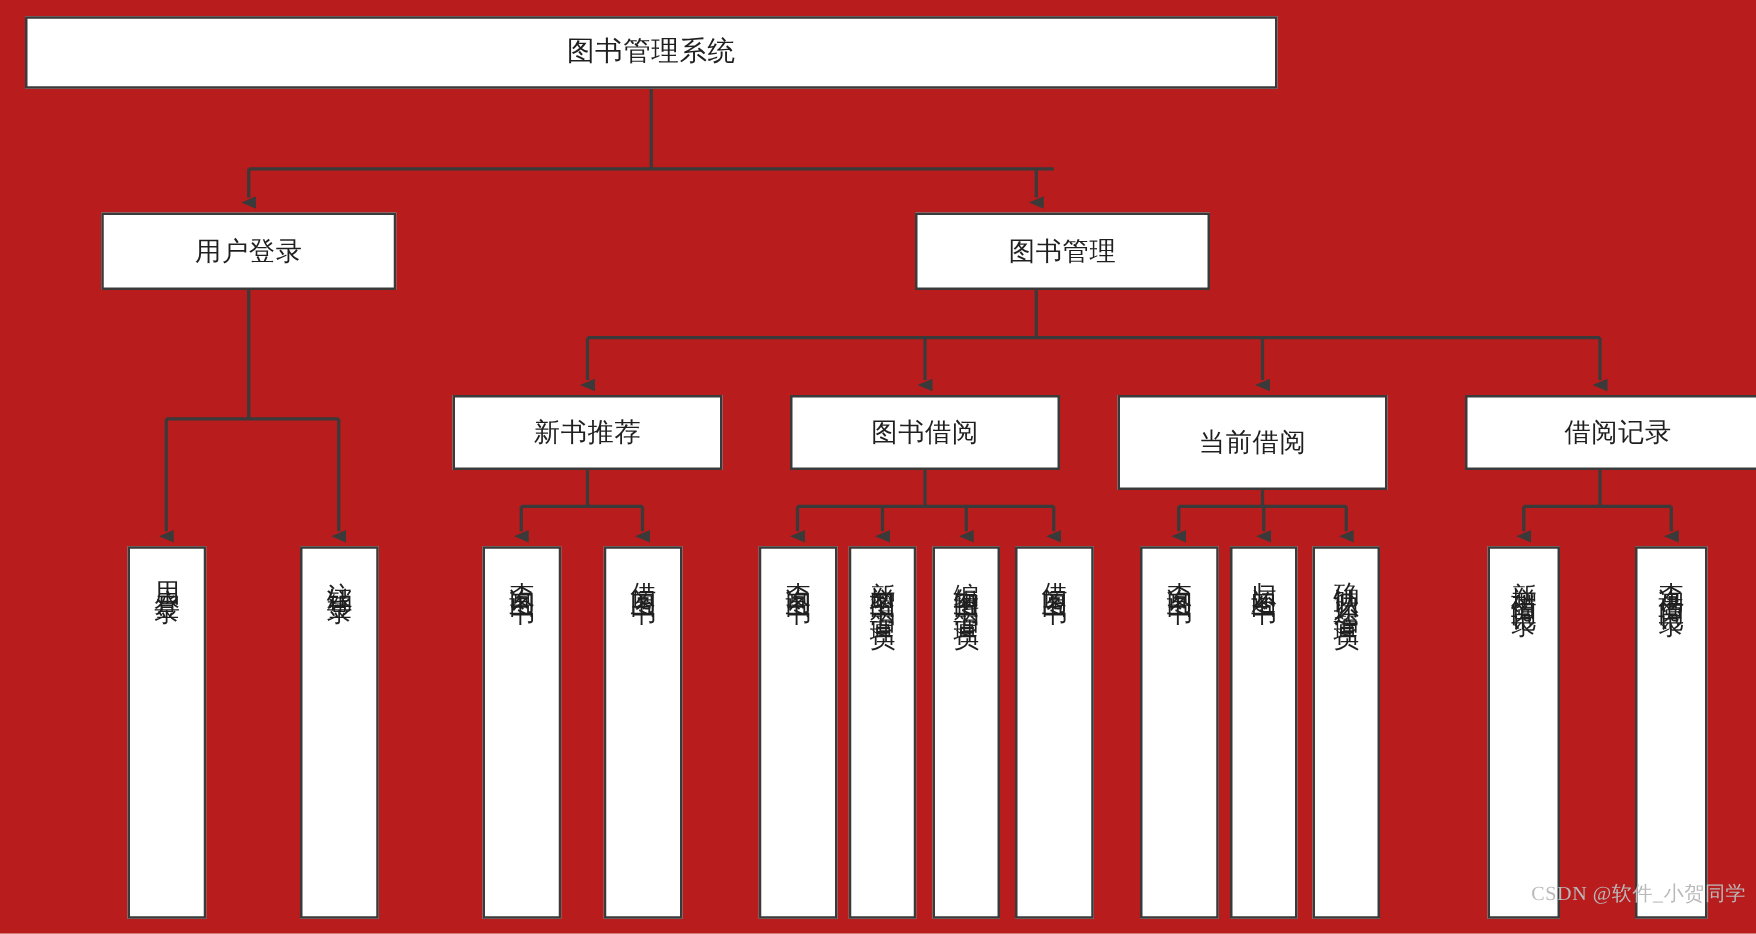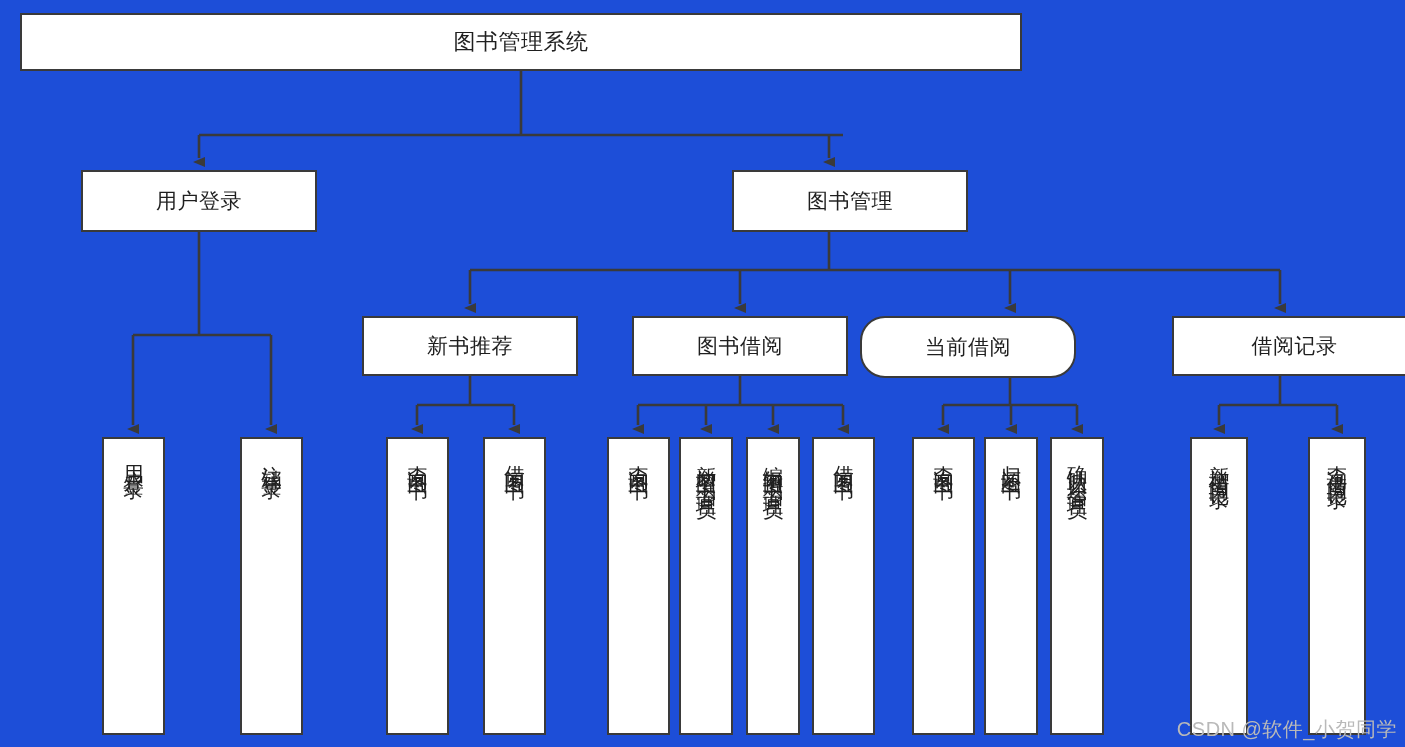--- a/index.html
+++ b/index.html
@@ -11,21 +11,21 @@
   body {
     width: 1405px;
     height: 747px;
     font-family: "DejaVu Sans", "Liberation Sans", sans-serif;
     overflow: hidden;
   }
   #diagram-root {
     position: relative;
     width: 1405px;
     height: 747px;
-    background: #1d4ed8;
+    background: #b91c1c;
   }
   svg.connectors {
     position: absolute;
     left: 0;
     top: 0;
     width: 1405px;
     height: 747px;
   }
   .node {
     position: absolute;
@@ -58,27 +58,27 @@
     letter-spacing: 5px;
     font-size: 20.5px;
     white-space: nowrap;
   }
   .node.root .label {
     font-size: 22px;
   }
   .watermark {
     position: absolute;
     right: 8px;
-    bottom: 4px;
-    font-size: 20px;
+    bottom: 21px;
+    font-size: 16px;
     color: #b9b9b9;
     letter-spacing: 0.5px;
     z-index: 6;
     white-space: nowrap;
-    font-family: Liberation Sans, sans-serif;
+    font-family: Liberation Serif, serif;
   }
 </style>
 </head>
 <body>
 
 <div id="diagram-root">
 
   <svg class="connectors" viewBox="0 0 1405 747" xmlns="http://www.w3.org/2000/svg">
     <defs>
       <marker id="arrow" markerWidth="10" markerHeight="12" refX="1" refY="6" orient="auto" markerUnits="userSpaceOnUse">
@@ -139,21 +139,21 @@
   <div class="node horizontal" id="node-l2-1" style="left: 732px; top: 170px; width: 236px; height: 62px;">
     <span class="label">图书管理</span>
   </div>
 
   <div class="node horizontal" id="node-l3-1" style="left: 632px; top: 316px; width: 216px; height: 60px;">
     <span class="label">图书借阅</span>
   </div>
   <div class="node horizontal" id="node-l3-0" style="left: 362px; top: 316px; width: 216px; height: 60px;">
     <span class="label">新书推荐</span>
   </div>
-  <div class="node horizontal" id="node-l3-2" style="left: 860px; top: 316px; width: 216px; height: 62px; border-radius: 25px;">
+  <div class="node horizontal" id="node-l3-2" style="left: 894px; top: 316px; width: 216px; height: 76px;">
     <span class="label">当前借阅</span>
   </div>
   <div class="node horizontal" id="node-l3-3" style="left: 1172px; top: 316px; width: 245px; height: 60px;">
     <span class="label">借阅记录</span>
   </div>
 
   <div class="node vertical" id="node-leaf-0" style="left: 102px; top: 437px; width: 63px; height: 298px;">
     <span class="label">用户登录</span>
   </div>
   <div class="node vertical" id="node-leaf-1" style="left: 240px; top: 437px; width: 63px; height: 298px;">

